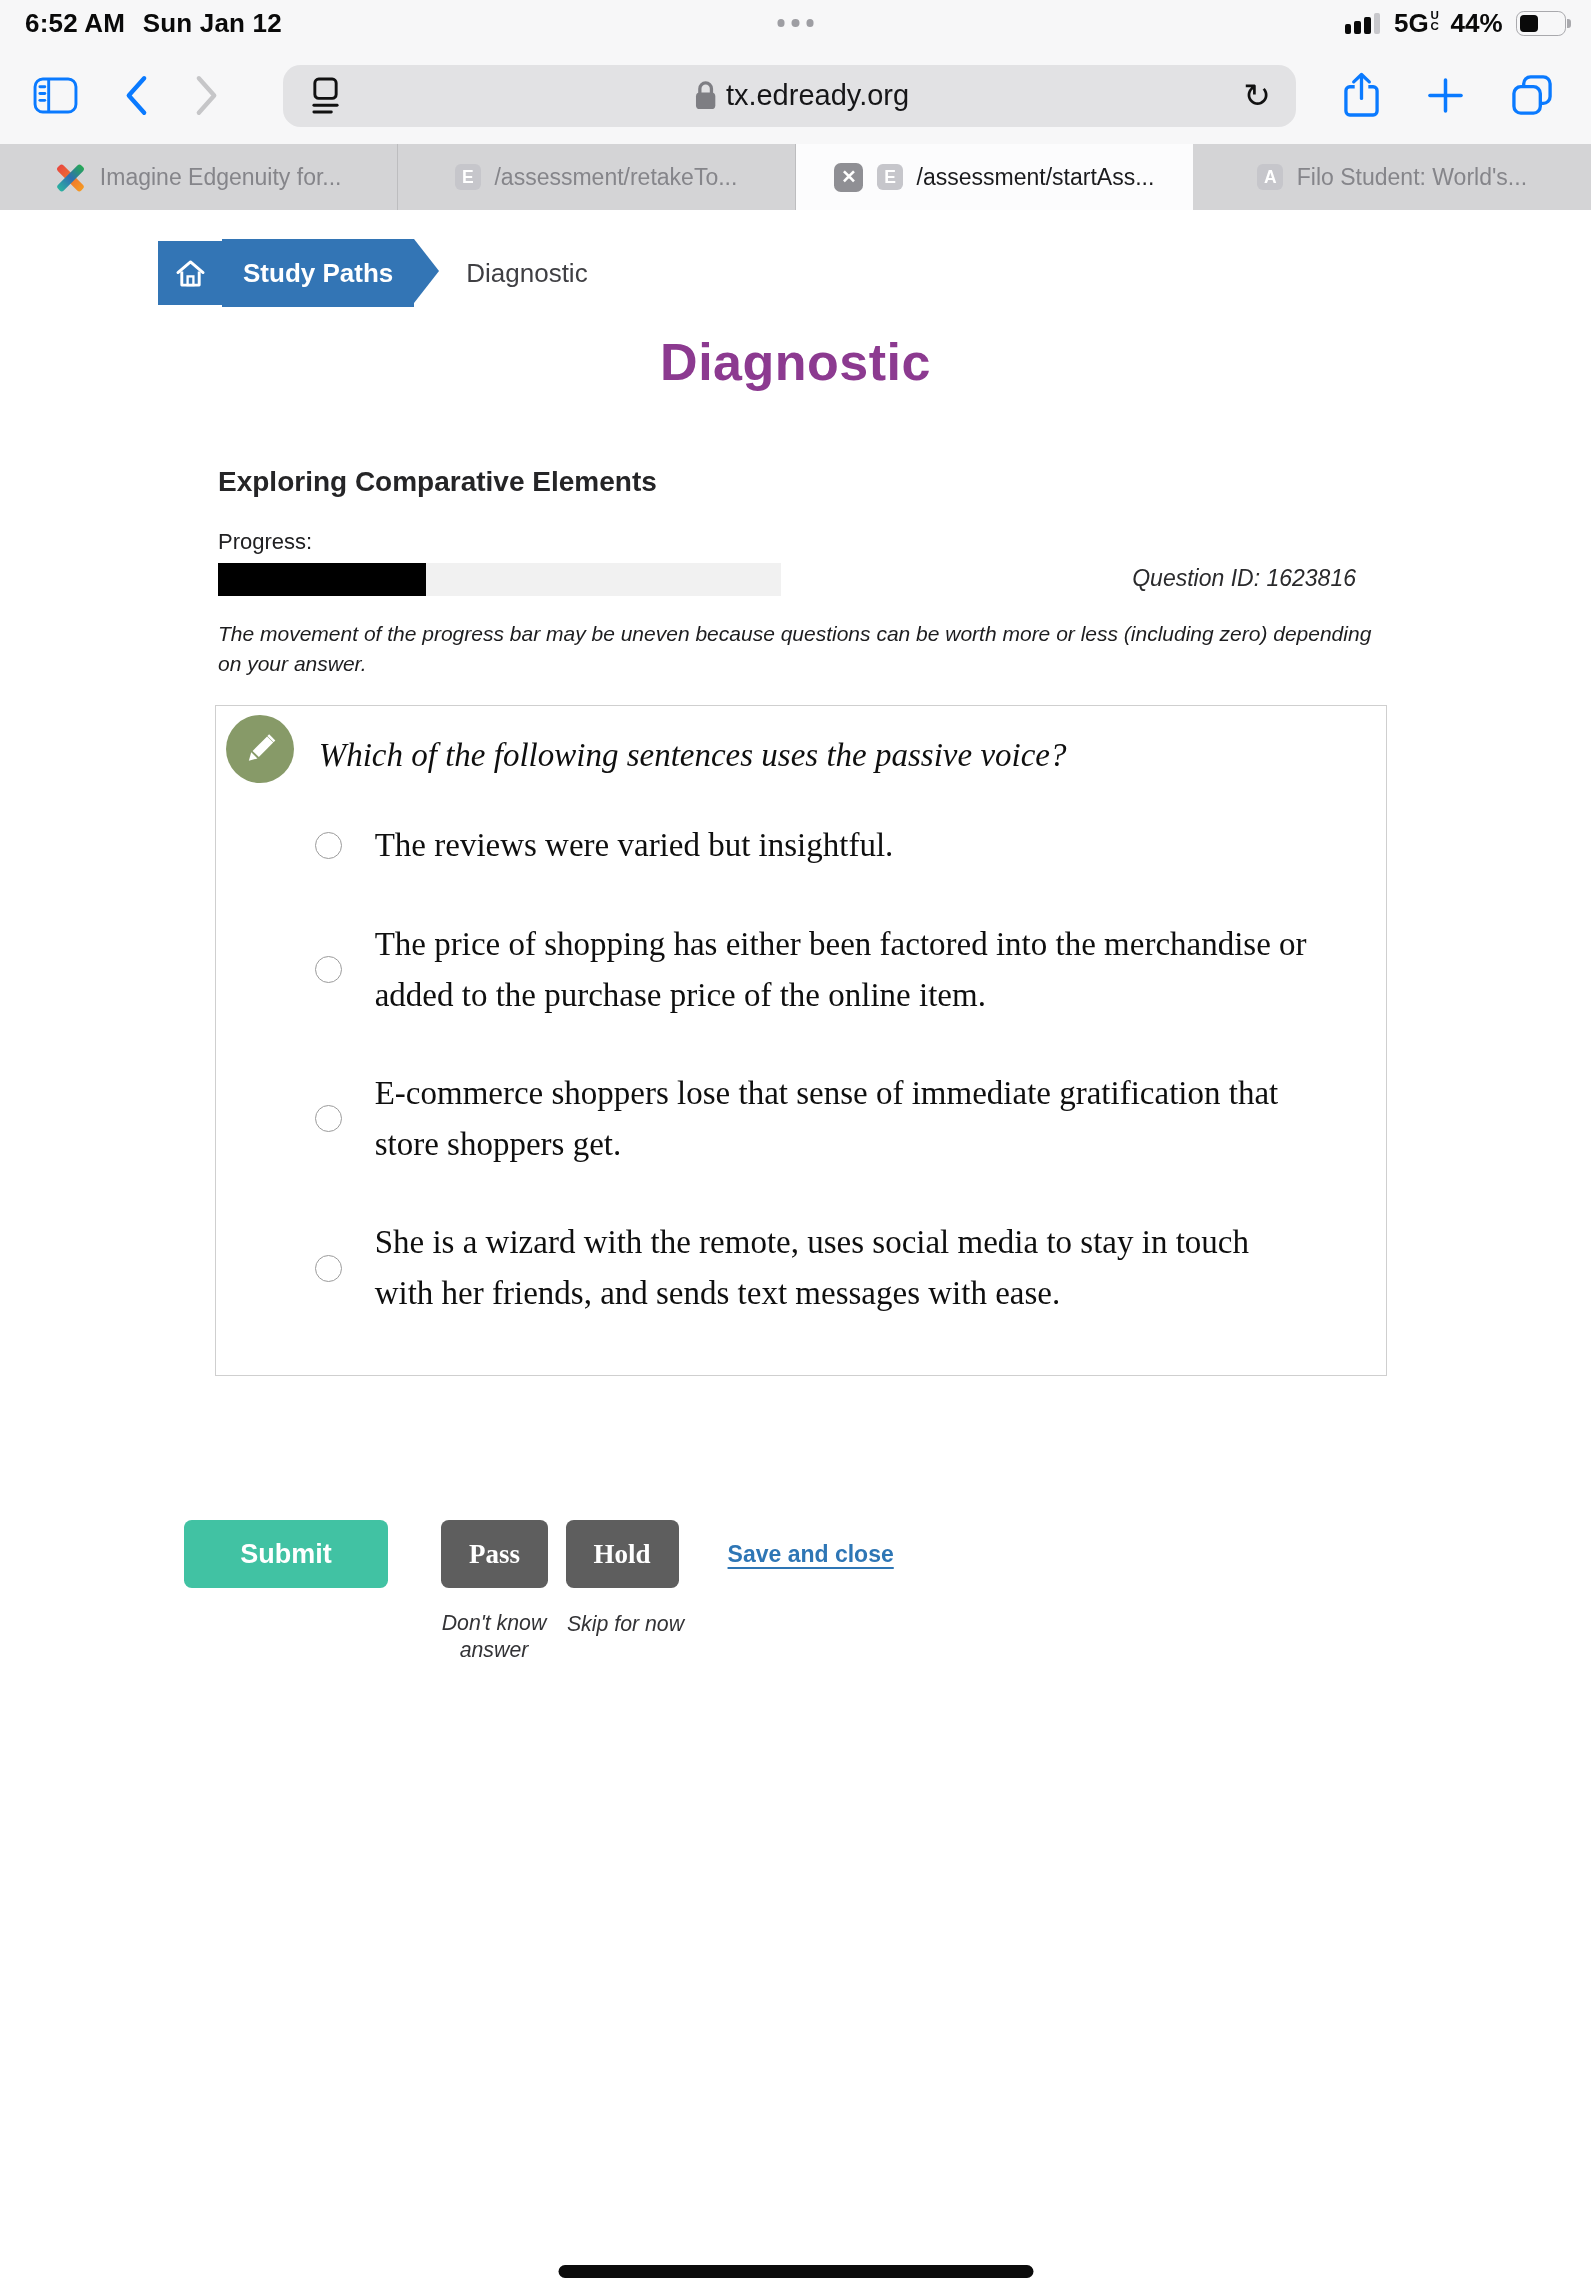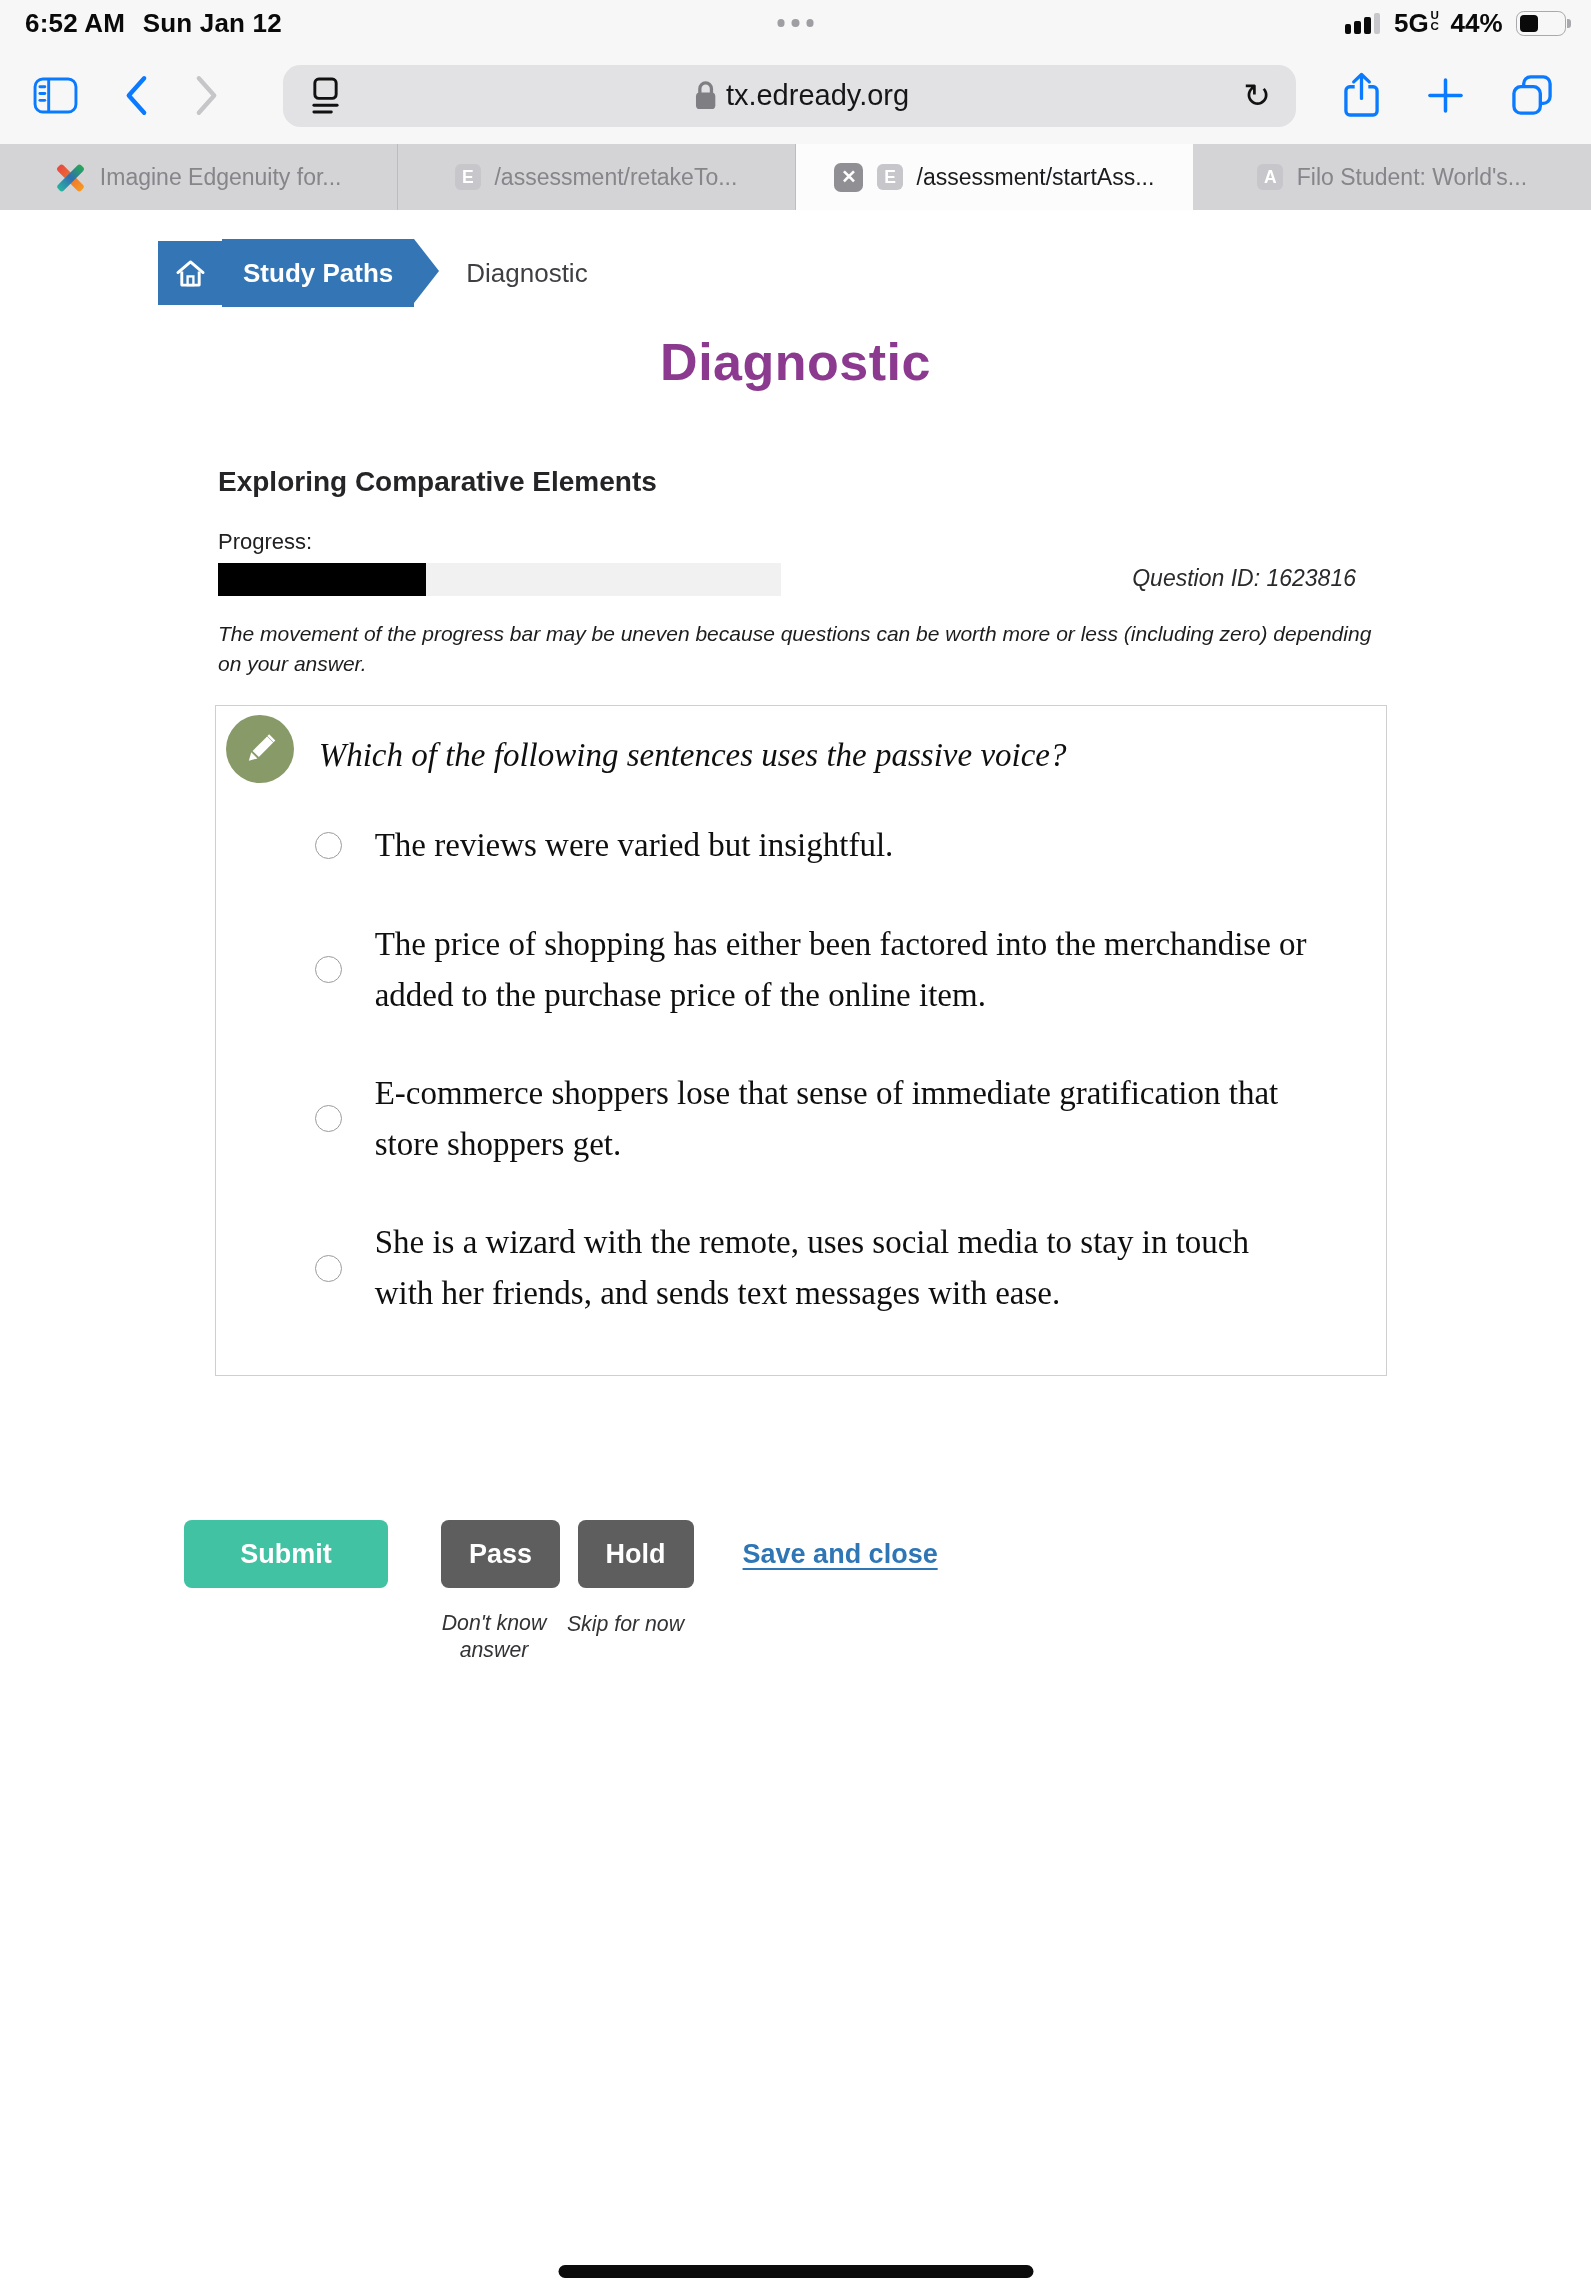--- a/index.html
+++ b/index.html
@@ -75,24 +75,24 @@
   .pencil-circle { width:68px; height:68px; border-radius:50%; background:#879a68; flex:0 0 auto; display:flex; align-items:center; justify-content:center; }
   .q-text { font-family:"Liberation Serif", serif; font-size:33px; color:#0f0f0f; margin:21.3px 0 0 25px;font-style:italic; }
   .options { margin:37px 0 0 89px; display:flex; flex-direction:column; gap:47px; }
   .option { display:flex; align-items:center; }
   .radio { width:27px; height:27px; border:1.9px solid #9b9b9b; border-radius:50%; background:#fff; flex:0 0 auto; margin-right:33px; }
   .option-label { font-family:"Liberation Serif", serif; font-size:33px; color:#0f0f0f; line-height:1.55; max-width:936px; }
 
   .actions { display:flex; align-items:center; margin:144px 0 0 184px; }
   .btn { border:none; border-radius:7.8px; height:68px; color:#fff; font-family:"Liberation Sans", sans-serif; font-weight:700; font-size:27px; display:flex; align-items:center; justify-content:center; cursor:pointer; }
   .btn-submit { width:204px; background:#41c2a3; margin-right:53px; }
-  .btn-gray { background:#5e5e5e; padding:16px 28px; }
+  .btn-gray { background:#5e5e5e; padding:16px 28px;font-family:Liberation Serif, serif; }
   .btn-pass { margin-right:17.5px; }
   .btn-hold { margin-right:49px; }
-  .link-save { font-size:27px; font-weight:700; color:#2e76b5; text-decoration:underline; text-underline-offset:4.9px; }
+  .link-save { font-size:23px; font-weight:700; color:#2e76b5; text-decoration:underline; text-underline-offset:4.9px; }
   .captions { display:flex; margin:21.3px 0 0 425px; }
   .caption { font-size:21.3px; font-style:italic; color:#333336; text-align:center; line-height:1.3; }
   .cap-pass { width:138px; }
   .cap-hold { width:165px; margin-left:3.9px; white-space:nowrap; text-align:left; padding-top:1px; }
 
   .home-indicator { position:absolute; left:50%; transform:translateX(-50%); bottom:11.6px; width:475px; height:13.6px; border-radius:7.8px; background:#0c0c0c; }
 
   svg { display:block; }
 </style>
 </head>

